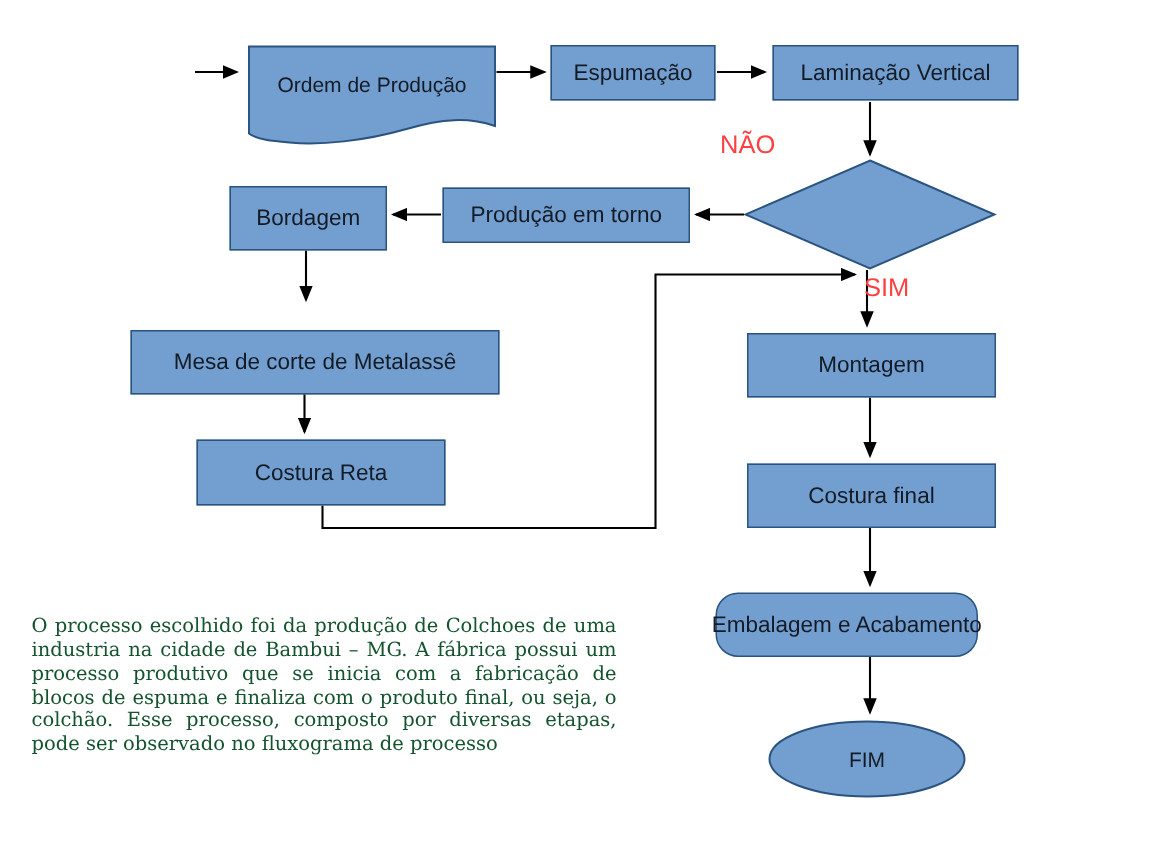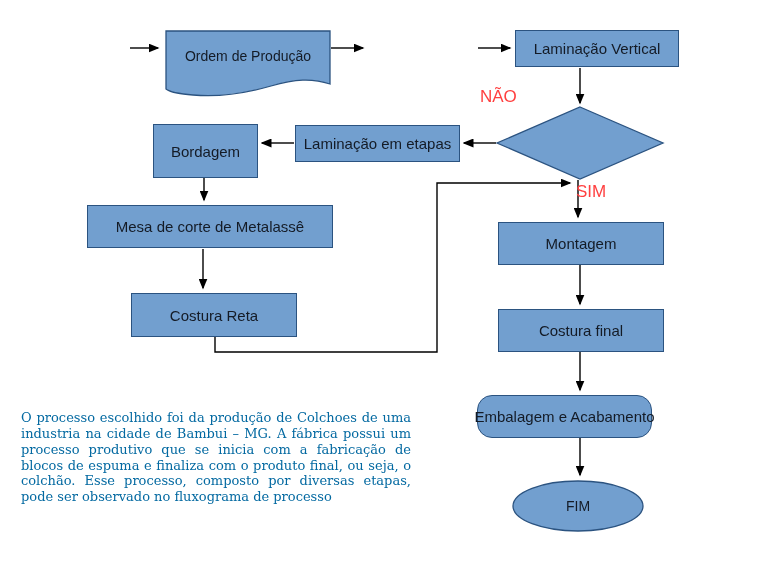--- a/index.html
+++ b/index.html
@@ -20,21 +20,21 @@
   .overlay-label {
     position:absolute; display:flex; align-items:center; justify-content:center;
     font-size:14px; color:var(--node-text,#141b26); white-space:nowrap; pointer-events:none;
   }
   .branch {
     position:absolute; font-size:17px; color:var(--branch-label,#ff4040); white-space:nowrap;
   }
   .desc {
     position:absolute; left:21px; top:410px; width:390px;
     font-family:"DejaVu Serif", serif; font-size:13px; line-height:1.22;
-    text-align:justify; color:#0369a1;
+    text-align:justify; color:#14532d;
   }
 </style>
 </head>
 <body>
 
 <div class="stage">
 
   <svg class="layer" width="768" height="575" viewBox="0 0 768 575">
     <defs>
       <marker id="ah" markerWidth="11" markerHeight="9" refX="9.5" refY="4.5" orient="auto" markerUnits="userSpaceOnUse">
@@ -57,28 +57,29 @@
     <line class="conn" marker-end="url(#ah)" x1="204" y1="167" x2="204" y2="200"></line>
     <line class="conn" marker-end="url(#ah)" x1="203" y1="249" x2="203" y2="288"></line>
     <polyline class="conn" marker-end="url(#ah)" points="215,337 215,352 437,352 437,183 570,183"></polyline>
     <line class="conn" marker-end="url(#ah)" x1="578" y1="180" x2="578" y2="217"></line>
     <line class="conn" marker-end="url(#ah)" x1="580" y1="265" x2="580" y2="304"></line>
     <line class="conn" marker-end="url(#ah)" x1="580" y1="352" x2="580" y2="390"></line>
     <line class="conn" marker-end="url(#ah)" x1="580" y1="438" x2="580" y2="475"></line>
   </svg>
 
 
+  <div class="node" style="left:367px;top:30px;width:110px;height:37px;">Espumação</div>
 
   <div class="node" style="left:515px;top:30px;width:164px;height:37px;">Laminação Vertical</div>
 
-  <div class="node" style="left:153px;top:124px;width:105px;height:54px;">Bordagem</div>
+  <div class="node" style="left:153px;top:124px;width:105px;height:43px;">Bordagem</div>
 
-  <div class="node" style="left:295px;top:125px;width:165px;height:37px;">Laminação em etapas</div>
+  <div class="node" style="left:295px;top:125px;width:165px;height:37px;">Produção em torno</div>
 
-  <div class="node" style="left:87px;top:205px;width:246px;height:43px;">Mesa de corte de Metalassê</div>
+  <div class="node" style="left:87px;top:220px;width:246px;height:43px;">Mesa de corte de Metalassê</div>
 
   <div class="node" style="left:498px;top:222px;width:166px;height:43px;">Montagem</div>
 
   <div class="node" style="left:131px;top:293px;width:166px;height:44px;">Costura Reta</div>
 
   <div class="node" style="left:498px;top:309px;width:166px;height:43px;">Costura final</div>
 
   <div class="node" style="left:477px;top:395px;width:175px;height:43px;border-radius:15px;">Embalagem e Acabamento</div>
 
   <div class="overlay-label" style="left:166px;top:38px;width:164px;height:36px;">Ordem de Produção</div>

